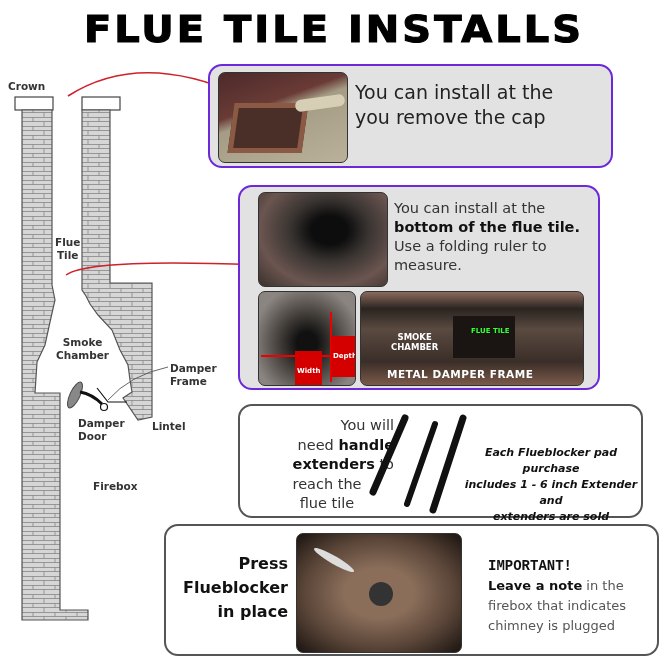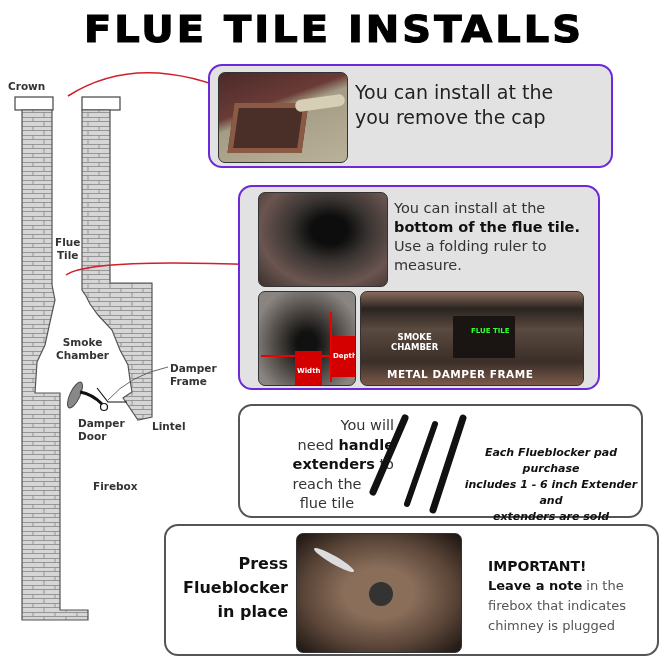--- a/index.html
+++ b/index.html
@@ -129,18 +129,18 @@
   <div style="position:absolute;left:10px;top:26px;width:112px;text-align:right;font-size:16px;font-weight:bold;line-height:24px;color:#111;">
     <div>Press</div>
     <div>Flueblocker</div>
     <div>in place</div>
   </div>
   <div class="photo" style="left:130px;top:7px;width:164px;height:118px;background:radial-gradient(ellipse at 50% 50%,#8a6e5a 30%,#5a4538 65%,#1a1410 100%);">
     <div style="position:absolute;left:72px;top:48px;width:24px;height:24px;border-radius:50%;background:#333;"></div>
     <div style="position:absolute;left:14px;top:22px;width:46px;height:8px;background:#ddd;border-radius:50%;transform:rotate(30deg);"></div>
   </div>
   <div style="position:absolute;left:322px;top:30px;font-size:13px;line-height:20px;color:#555;">
-    <div style="font-weight:bold;font-size:14px;color:#111;">IMPORTANT!</div>
+    <div style="font-weight:bold;font-size:14px;color:#111;font-family:Liberation Mono, monospace;">IMPORTANT!</div>
     <div><b>Leave a note</b><span> in the</span></div>
     <div>firebox that indicates</div>
     <div>chimney is plugged</div>
   </div>
 </div>
 
 </body></html>

